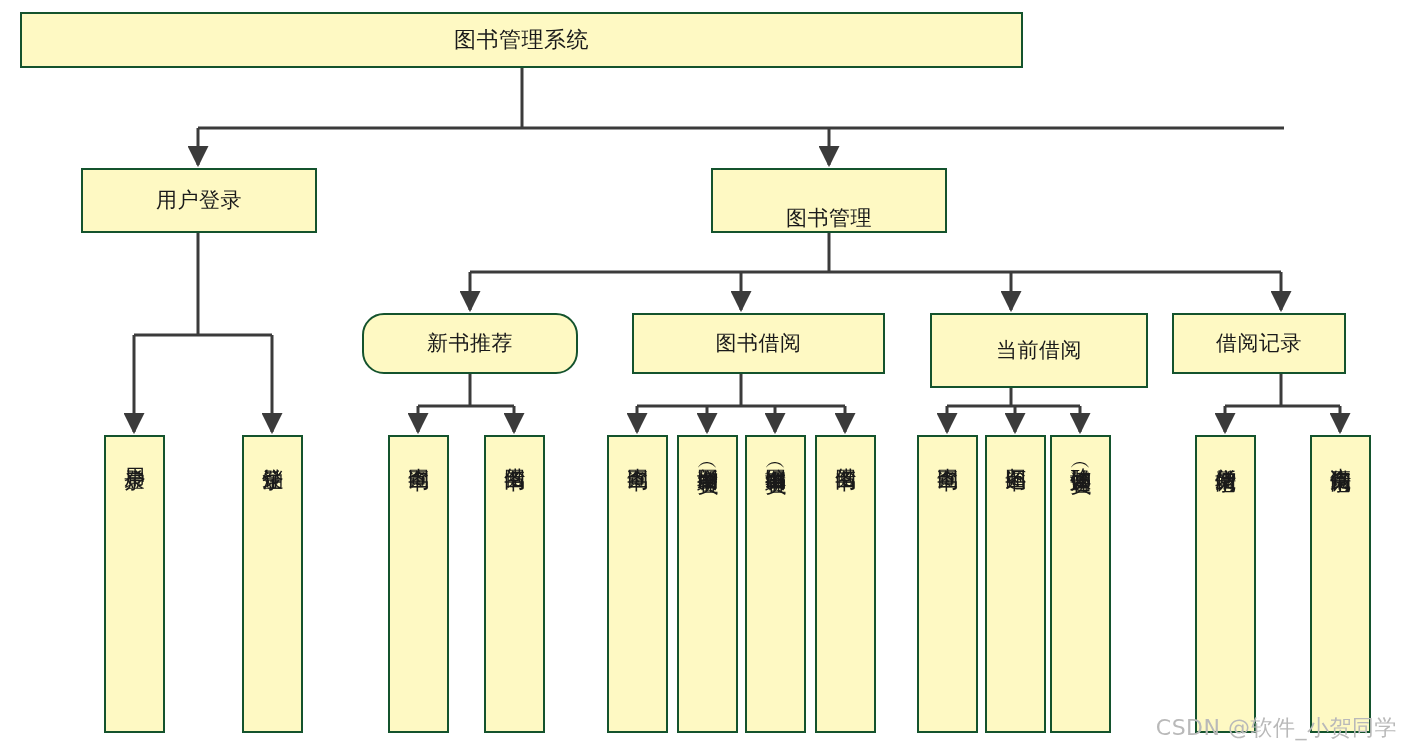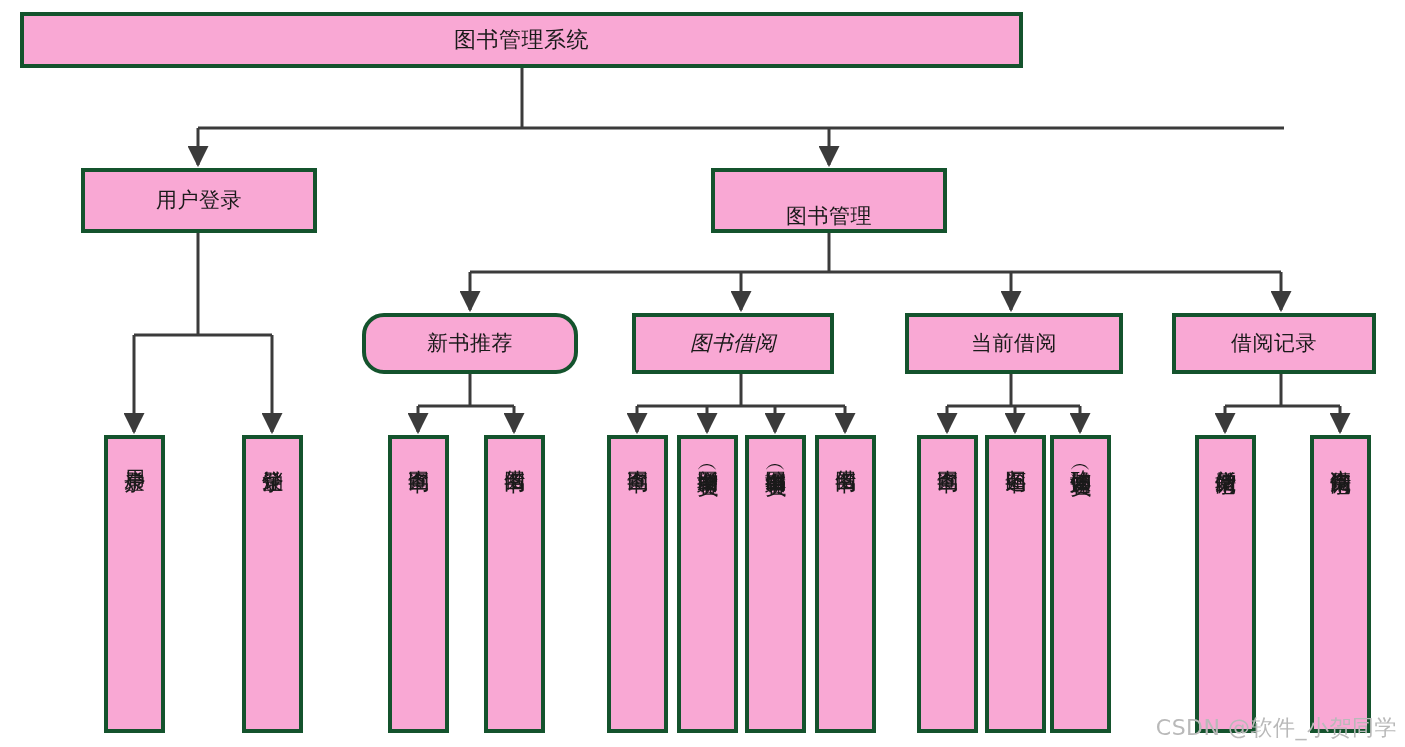--- a/index.html
+++ b/index.html
@@ -20,22 +20,22 @@
   #edges {
     position: absolute;
     left: 0;
     top: 0;
     width: 1405px;
     height: 747px;
   }
   .node {
     position: absolute;
     box-sizing: border-box;
-    border: 4px solid #14532d;
-    background: #f9a8d4;
+    border: 2px solid #14532d;
+    background: #fef9c3;
     display: flex;
     align-items: center;
     justify-content: center;
     color: #1a1a1a;
     z-index: 2;
   }
   .node .label {
     display: block;
     line-height: 1.18;
     letter-spacing: 0.5px;
@@ -130,27 +130,27 @@
   <div class="node horiz" style="left:81px; top:168px; width:236px; height:65px;">
     <span class="label">用户登录</span>
   </div>
   <div class="node horiz" style="left:711px; top:168px; width:236px; height:65px;align-items:flex-end;">
     <span class="label">图书管理</span>
   </div>
 
   <div class="node horiz" style="left:362px; top:313px; width:216px; height:61px;border-radius:22px;">
     <span class="label">新书推荐</span>
   </div>
-  <div class="node horiz" style="left:632px; top:313px; width:202px; height:61px;font-style:italic;">
+  <div class="node horiz" style="left:632px; top:313px; width:253px; height:61px;">
     <span class="label">图书借阅</span>
   </div>
-  <div class="node horiz" style="left:905px; top:313px; width:218px; height:61px;">
+  <div class="node horiz" style="left:930px; top:313px; width:218px; height:75px;">
     <span class="label">当前借阅</span>
   </div>
-  <div class="node horiz" style="left:1172px; top:313px; width:204px; height:61px;text-align:right;">
+  <div class="node horiz" style="left:1172px; top:313px; width:174px; height:61px;text-align:right;">
     <span class="label">借阅记录</span>
   </div>
 
   <div class="node vert" style="left:104px; top:435px; width:61px; height:298px;">
     <span class="label">用户登录</span>
   </div>
   <div class="node vert" style="left:242px; top:435px; width:61px; height:298px;">
     <span class="label">注销登录</span>
   </div>
 

